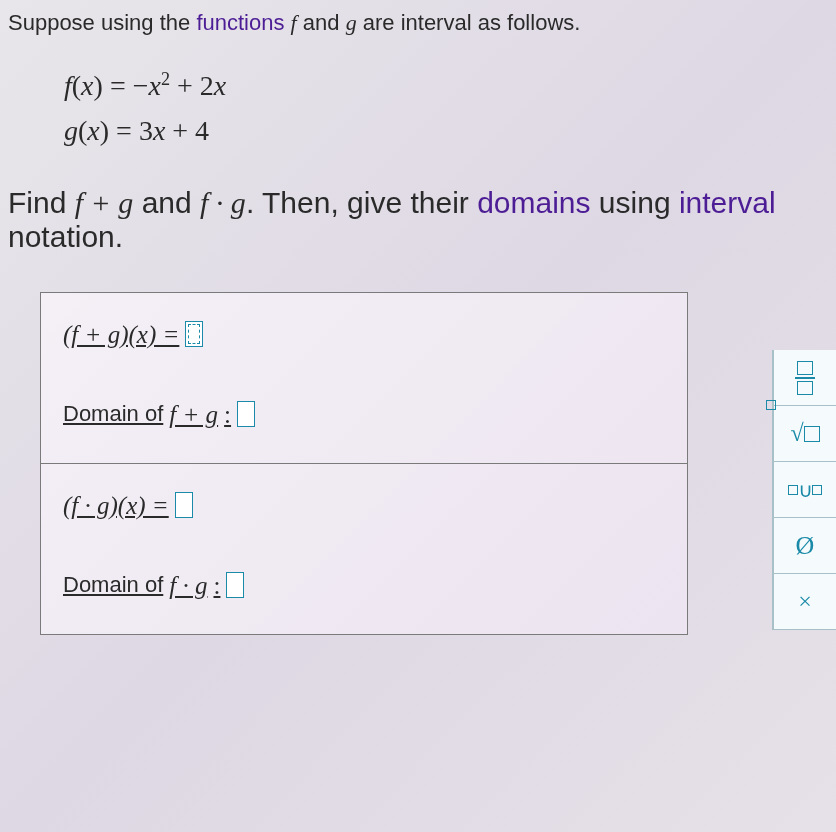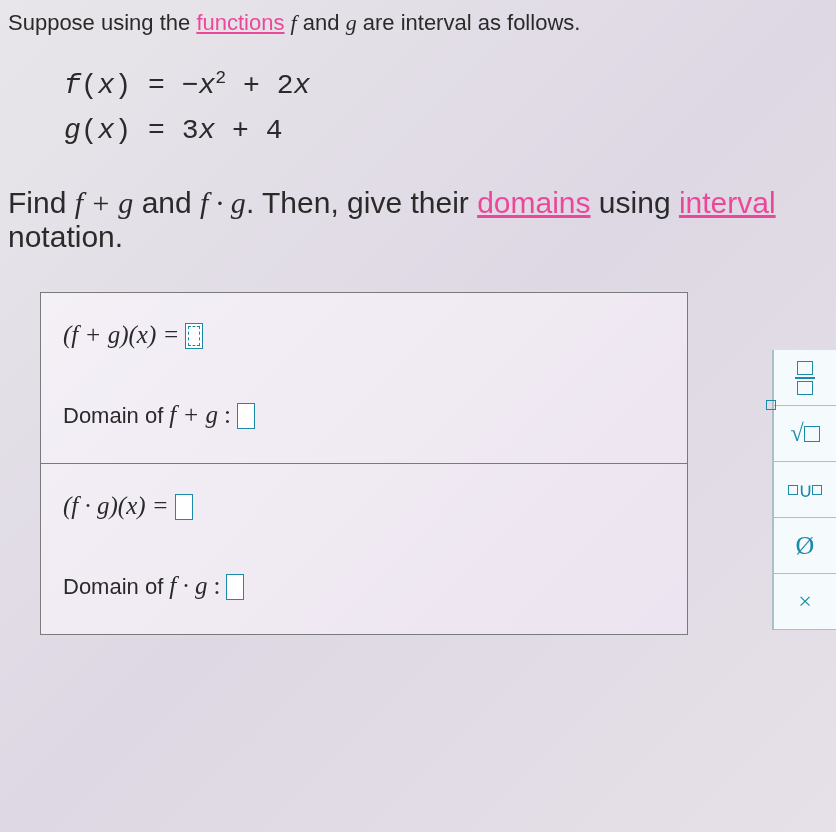--- a/index.html
+++ b/index.html
@@ -11,28 +11,28 @@
       color: #2a2a2a;
       position: relative;
       overflow: hidden;
     }
     .content { padding: 10px 0 0 8px; }
     .prompt-line {
       font-size: 22px;
       margin-bottom: 28px;
       padding-left: 0;
     }
-    .link-word { color: #ec4899; text-decoration: underline; }
+    .link-word { color: #4c1d95; }
     .italic { font-style: italic; font-family: "Times New Roman", serif; }
     .equations {
       padding-left: 56px;
       margin-bottom: 32px;
     }
     .eq {
-      font-family: Liberation Mono, monospace;
+      font-family: Liberation Serif, serif;
       font-size: 28px;
       font-style: italic;
       line-height: 1.6;
     }
     .sup { font-size: 0.65em; vertical-align: super; font-style: normal; }
     .find-line {
       font-size: 30px;
       margin-bottom: 38px;
       padding-left: 0;
     }
@@ -46,22 +46,23 @@
       border-bottom: 1.5px solid #7a7a7a;
       padding: 28px 22px 34px 22px;
     }
     .section:last-child { border-bottom: none; }
     .expr-row {
       font-family: "Times New Roman", serif;
       font-style: italic;
       font-size: 25px;
       margin-bottom: 52px;
       display: flex;
-      align-items: flex-end;
+      align-items: flex-start;
       gap: 6px;
+      text-decoration: underline;
     }
     .expr-row:last-child { margin-bottom: 0; }
     .input-box {
       display: inline-block;
       width: 18px;
       height: 26px;
       border: 1.5px solid #1a8aa8;
       background: #fff;
       vertical-align: middle;
     }

